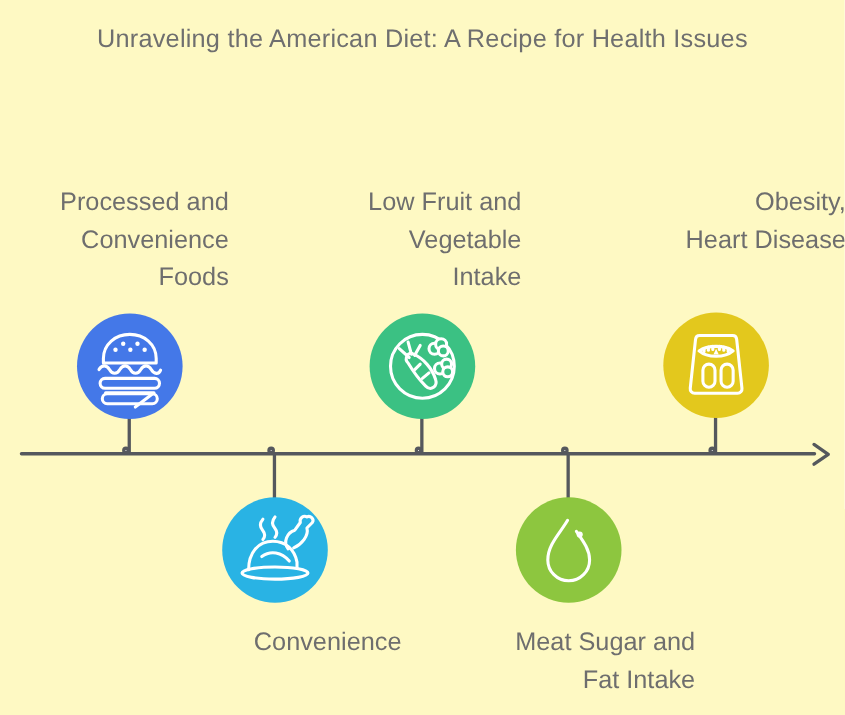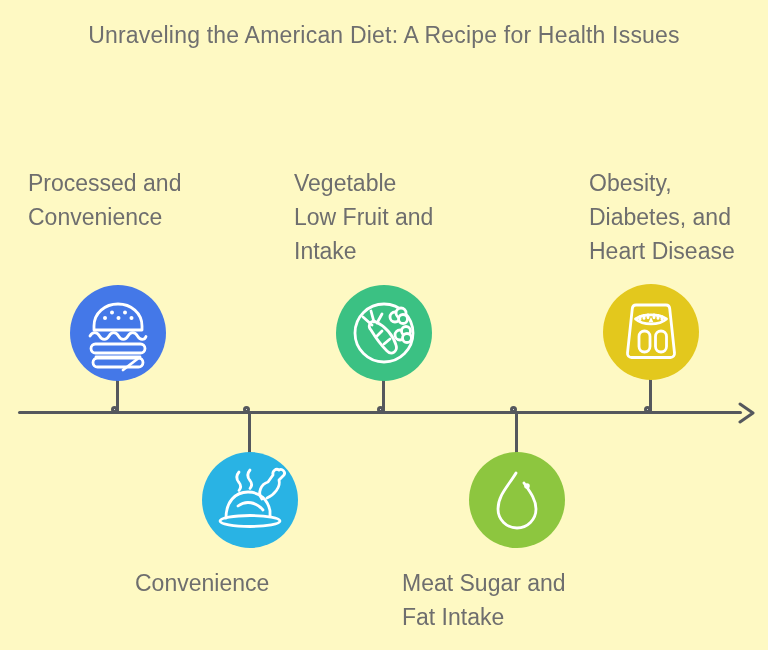--- a/index.html
+++ b/index.html
@@ -17,21 +17,21 @@
     top: 22px;
     left: 0;
     width: 768px;
     text-align: center;
     font-size: 23px;
     color: #6f6f6f;
     letter-spacing: 0.2px;
   }
   .label {
     position: absolute;
-    text-align: left;
+    text-align: right;
     font-size: 23px;
     line-height: 34px;
     color: #6e6e6e;
   }
   .label-top { top: 166px; width: 180px; }
   .label-bottom { top: 566px; width: 230px; }
   .bubble {
     position: absolute;
     width: 96px;
     height: 96px;
@@ -75,29 +75,29 @@
 </head>
 <body>
 
 <div class="canvas">
 
   <div class="title">Unraveling the American Diet: A Recipe for Health Issues</div>
 
   <div class="label label-top" style="left:28px">
     <div>Processed and</div>
     <div>Convenience</div>
+    <div>Foods</div>
   </div>
   <div class="label label-top" style="left:294px">
+    <div>Low Fruit and</div>
     <div>Vegetable</div>
-    <div>Low Fruit and</div>
     <div>Intake</div>
   </div>
   <div class="label label-top" style="left:589px">
     <div>Obesity,</div>
-    <div>Diabetes, and</div>
     <div>Heart Disease</div>
   </div>
 
   <div class="connector conn-up" style="left:116px"></div>
   <div class="connector conn-down" style="left:248px"></div>
   <div class="connector conn-up" style="left:382px"></div>
   <div class="connector conn-down" style="left:515px"></div>
   <div class="connector conn-up" style="left:649px"></div>
 
   <div class="axis-line"></div>

